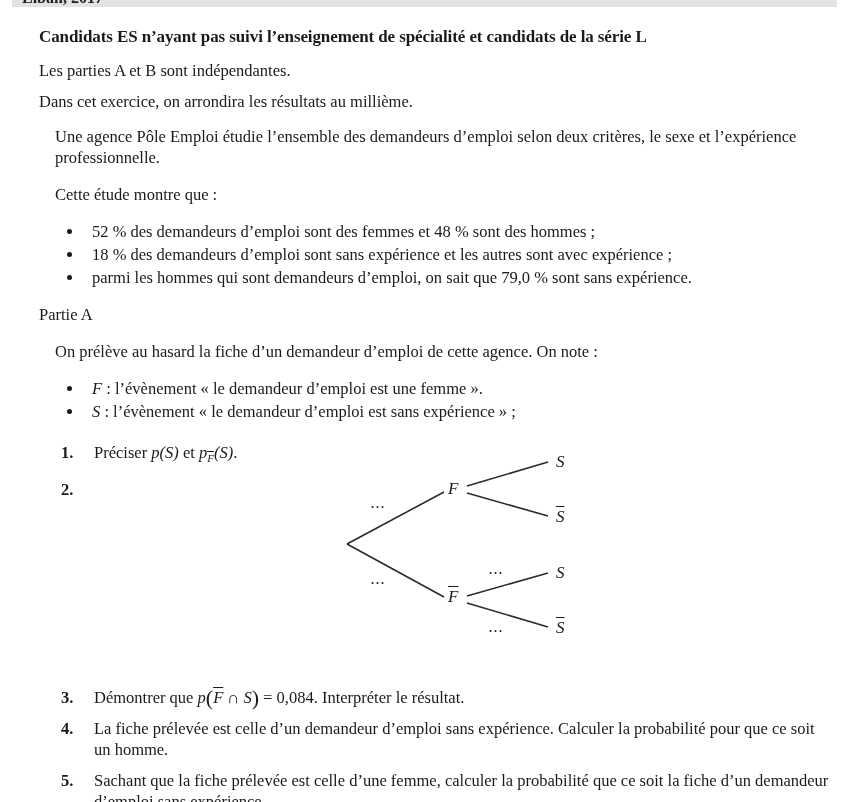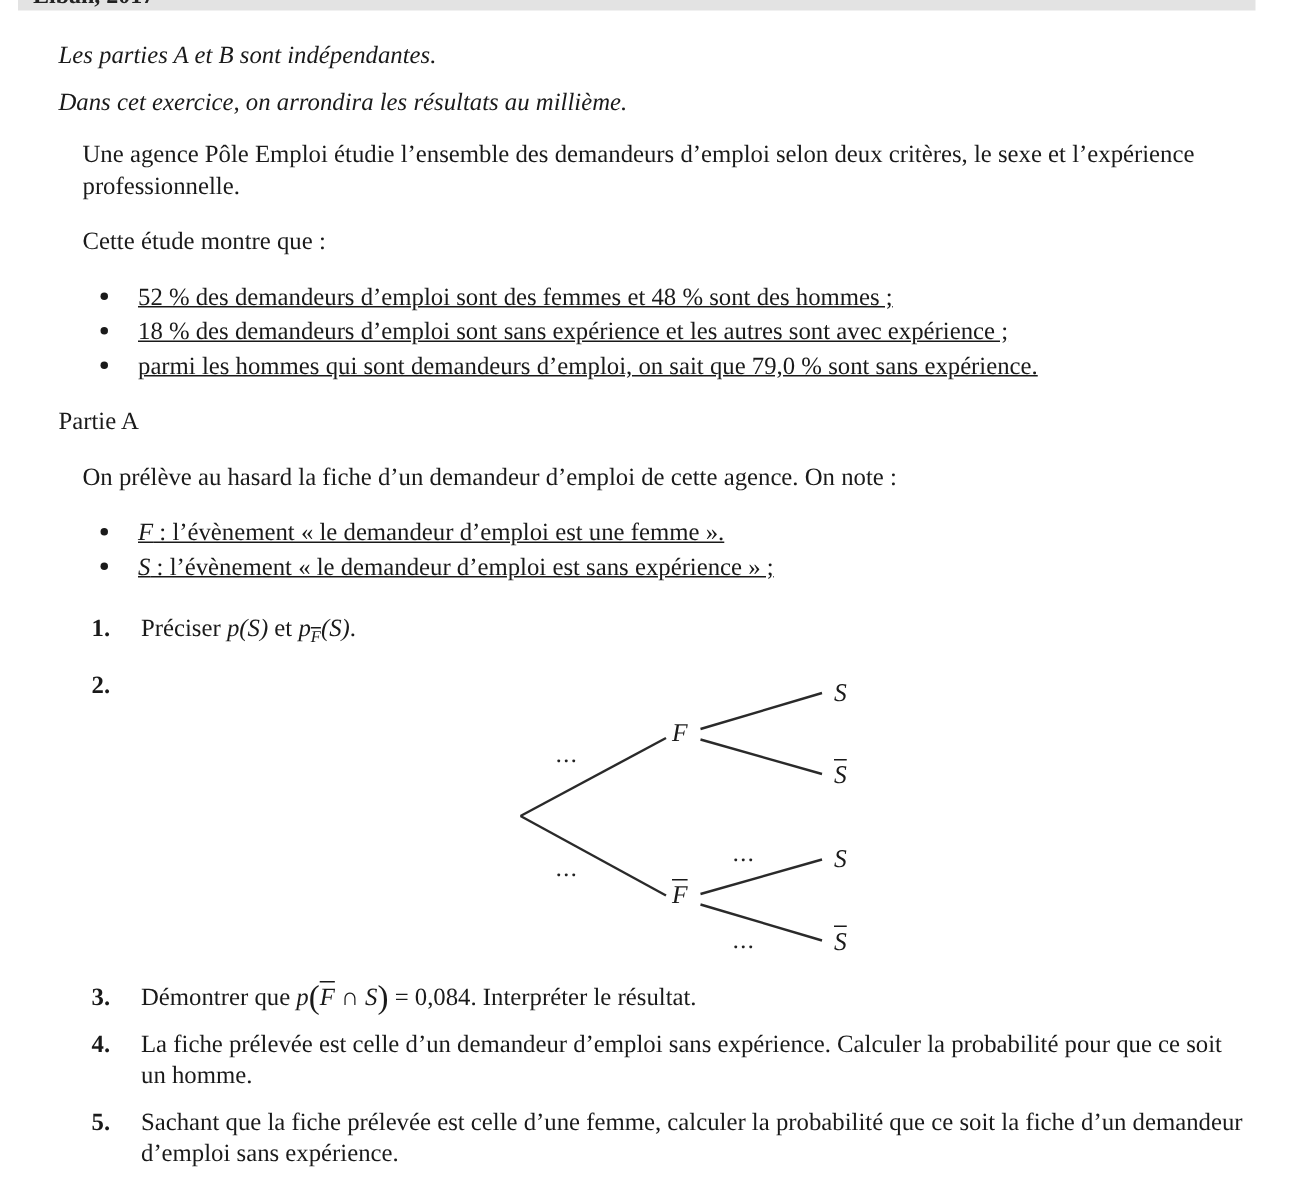--- a/index.html
+++ b/index.html
@@ -16,25 +16,25 @@
   .topbar span {
     position: absolute; left: 10px; top: -11px;
     font-family: "Liberation Serif", serif; font-weight: bold; font-size: 16px; color: #222;
   }
   .doc {
     position: absolute; left: 39px; top: 26px; width: 790px;
     font-family: "Liberation Serif", serif;
     font-size: 16.5px; line-height: 21px;
   }
   .title { font-weight: bold; font-size: 17px; margin: 0 0 13px 0; letter-spacing: -0.1px; }
-  .it { font-style: italic; margin: 0 0 10px 0; }
+  .it { margin: 0 0 10px 0; }
   p { margin: 16px; }
   .para { margin-top: 14px; }
   ul.bul { list-style: none; margin: 0; padding: 0 0 0 28px; }
-  ul.bul li { position: relative; padding-left: 25px; margin: 0 0 2px 0; text-decoration: underline; }
+  ul.bul li { position: relative; padding-left: 25px; margin: 0 0 2px 0; }
   ul.bul li::before {
     content: ""; position: absolute; left: 0; top: 8px; width: 5px; height: 5px;
     border-radius: 50%; background: #1a1a1a;
   }
   .partie { font-weight: normal; margin: 16px 0 13px 0; }
   .var { font-style: italic; }
   ol.q { list-style: none; margin: 0; padding: 0 0 0 22px; }
   ol.q li { position: relative; padding-left: 33px; margin-bottom: 10px; }
   ol.q li .num { position: absolute; left: 0; top: 0; font-weight: bold; }
   .ovl { text-decoration: overline; }
@@ -46,20 +46,21 @@
   .paren { font-size: 22px; vertical-align: -2px; font-style: normal; }
 </style>
 </head>
 <body>
 
 <div class="topbar">
   <span>Liban, 2017</span>
 </div>
 
 <div class="doc">
+  <p class="title">Candidats ES n’ayant pas suivi l’enseignement de spécialité et candidats de la série L</p>
   <p class="it">Les parties A et B sont indépendantes.</p>
   <p class="it">Dans cet exercice, on arrondira les résultats au millième.</p>
 
   <p class="para">Une agence Pôle Emploi étudie l’ensemble des demandeurs d’emploi selon deux critères, le sexe et l’expérience professionnelle.</p>
   <p>Cette étude montre que :</p>
   <ul class="bul">
     <li>52 % des demandeurs d’emploi sont des femmes et 48 % sont des hommes ;</li>
     <li>18 % des demandeurs d’emploi sont sans expérience et les autres sont avec expérience ;</li>
     <li>parmi les hommes qui sont demandeurs d’emploi, on sait que 79,0 % sont sans expérience.</li>
   </ul>

